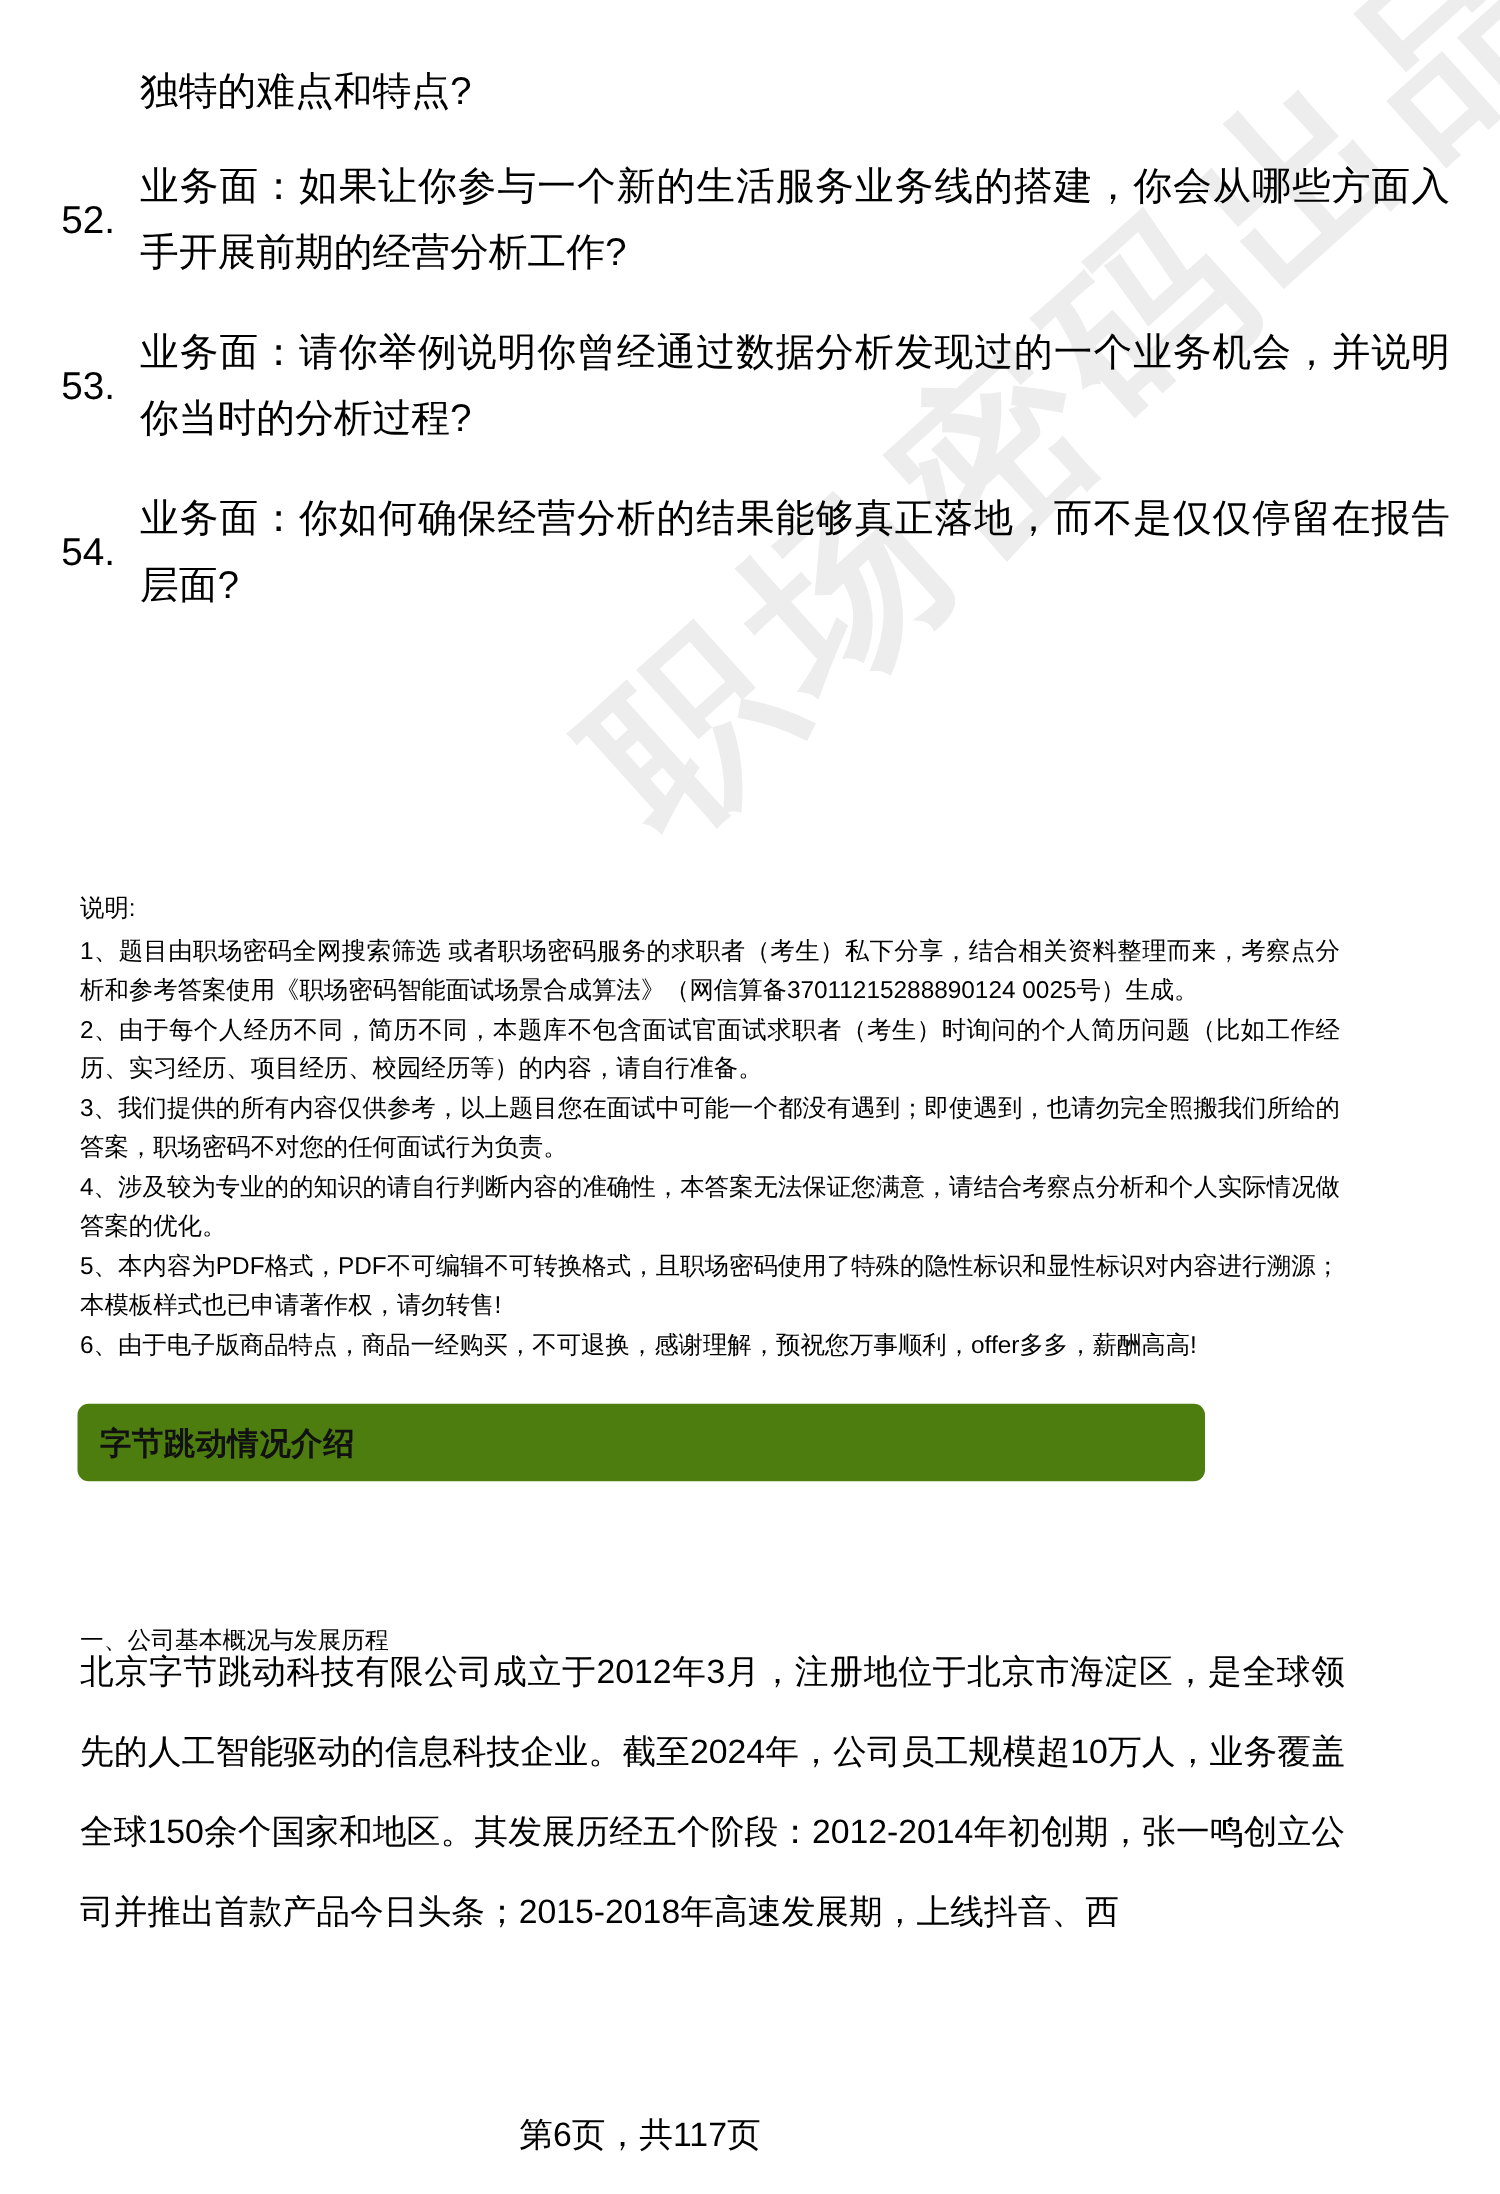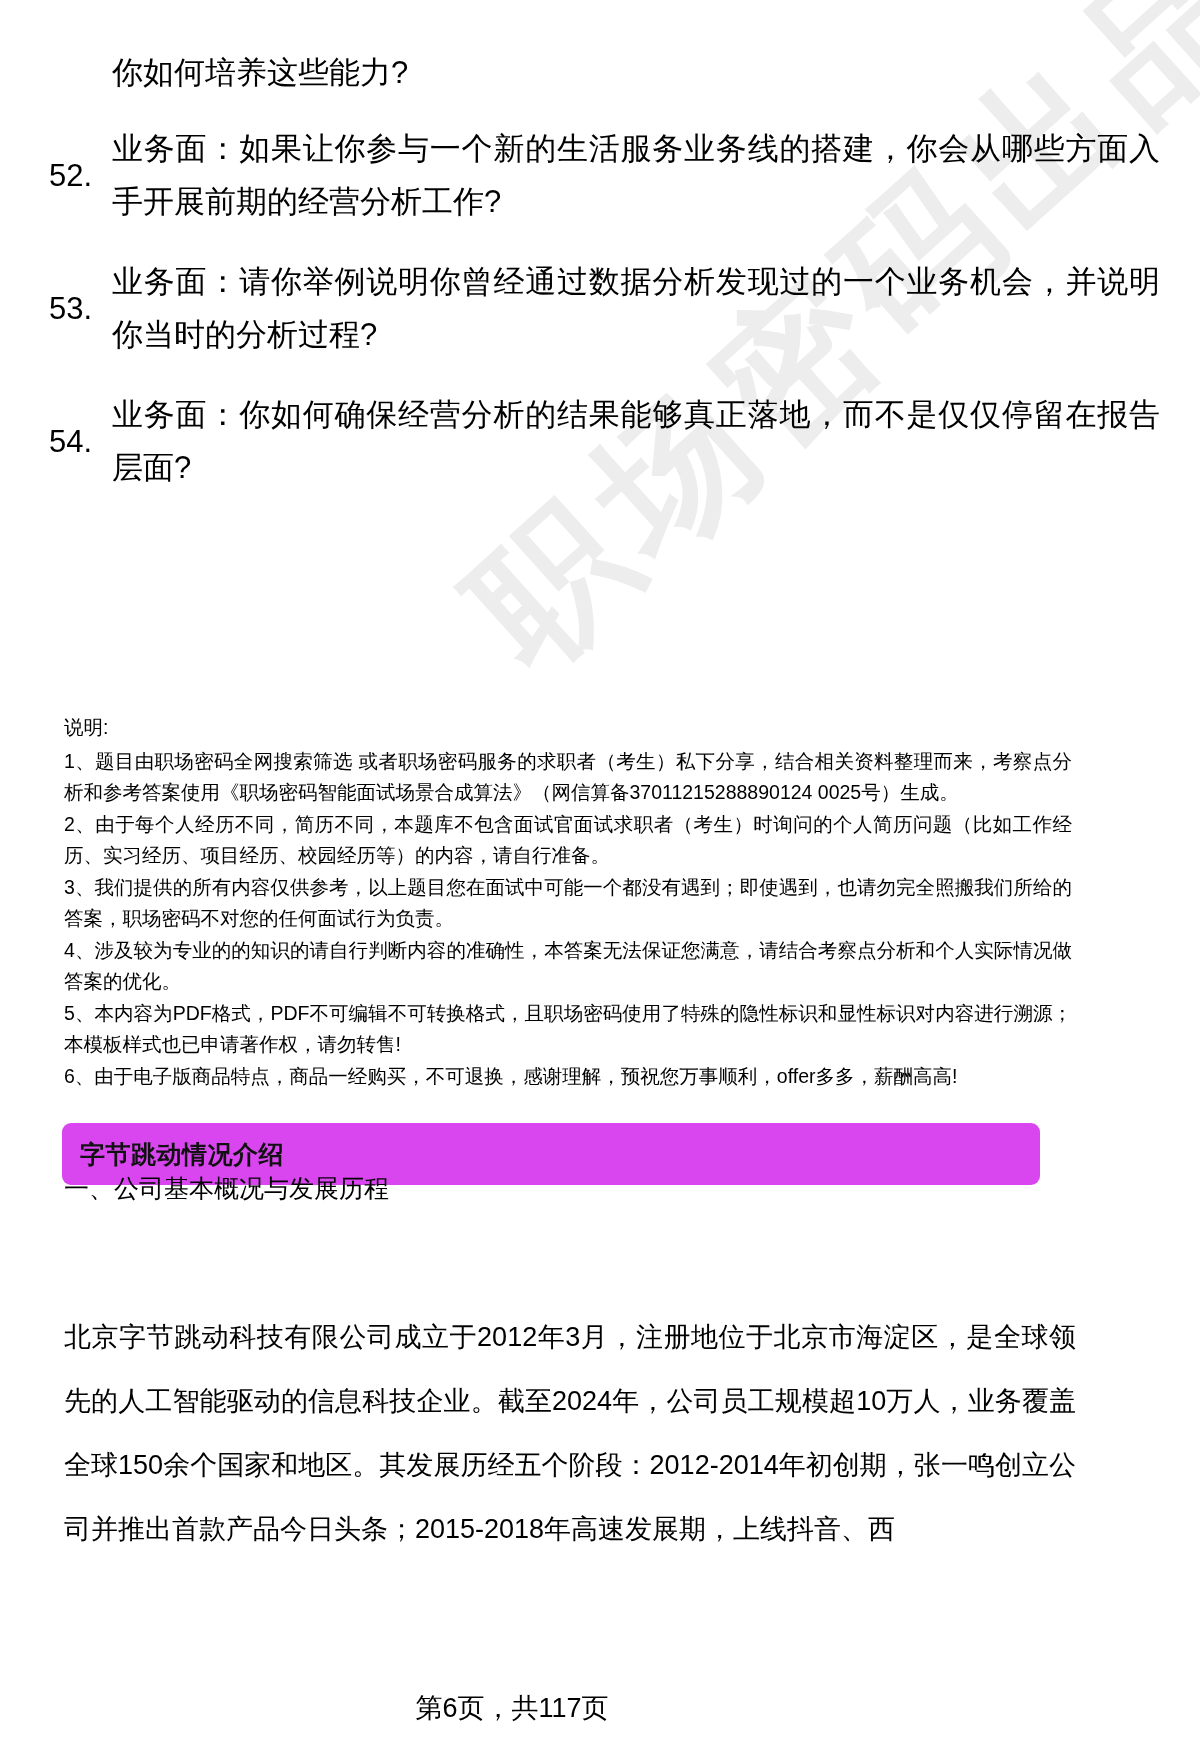--- a/index.html
+++ b/index.html
@@ -100,42 +100,42 @@
   }
   .notes .note-item {
     margin: 0;
   }
 
   
   .banner {
     position: absolute;
     left: 62px;
     top: 1123px;
-    width: 978px;
+    width: 902px;
     height: 62px;
-    background: #d946ef;
+    background: #4d7c0f;
     border-radius: 9px;
     display: flex;
     align-items: center;
     box-sizing: border-box;
   }
   .banner-title {
     font-size: 25px;
     font-weight: 700;
     color: #111111;
     padding-left: 18px;
     letter-spacing: 0.5px;
   }
 
   
   .section-heading {
     position: absolute;
     left: 64px;
-    top: 1168px;
-    font-size: 25px;
+    top: 1293px;
+    font-size: 19px;
     line-height: 40px;
   }
 
   
   .body-para {
     position: absolute;
     left: 64px;
     top: 1305px;
     width: 1012px;
     font-size: 27px;
@@ -156,21 +156,21 @@
 </style>
 </head>
 <body>
 
 <div id="watermark">
   <div class="wm-text">职场密码出品</div>
 </div>
 
 <div class="page">
 
-  <div class="cont-line">你如何培养这些能力?</div>
+  <div class="cont-line">独特的难点和特点?</div>
 
   <div class="qlist">
 
     <div class="qitem">
       <div class="qnum">52.</div>
       <div class="qtext">业务面：如果让你参与一个新的生活服务业务线的搭建，你会从哪些方面入手开展前期的经营分析工作?</div>
     </div>
 
     <div class="qitem">
       <div class="qnum">53.</div>

